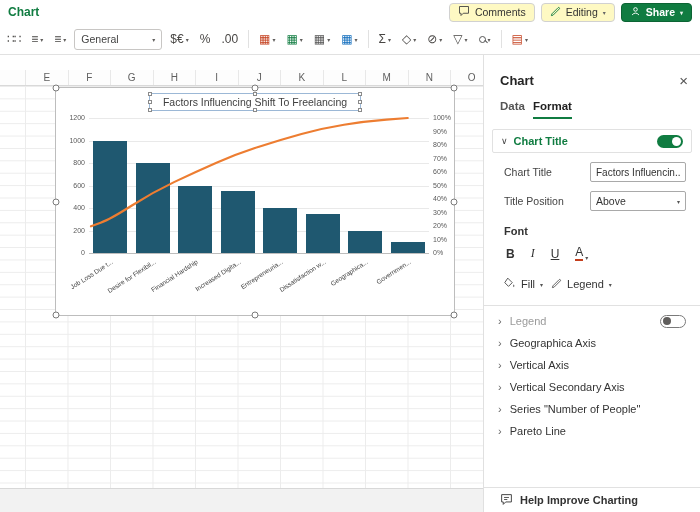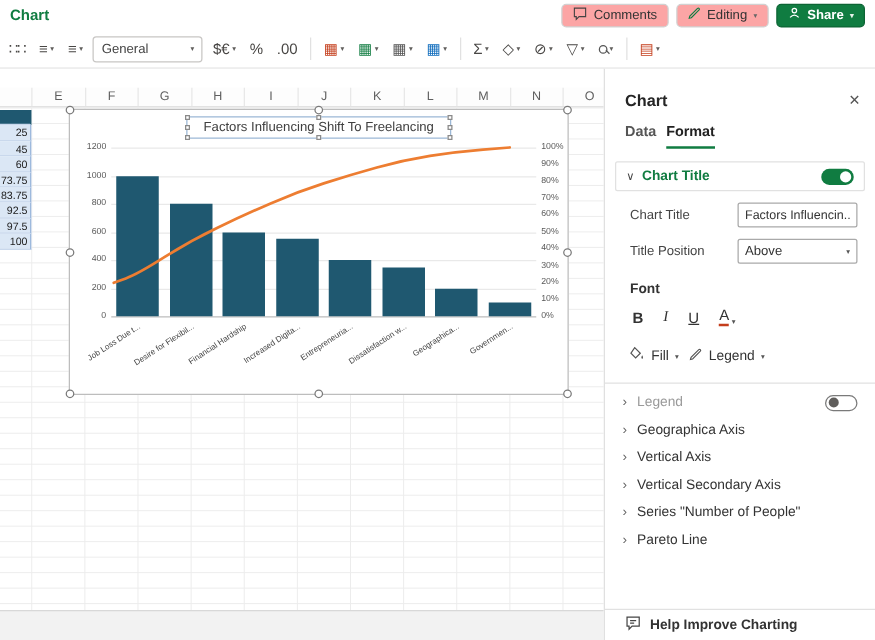--- a/index.html
+++ b/index.html
@@ -6,21 +6,21 @@
   html,body { width:700px; height:512px; overflow:hidden; background:#fff;
     font-family:"Liberation Sans", sans-serif; color:#333; }
   .app { position:relative; width:700px; height:512px; background:#fff; }
 
   
   .topbar { position:absolute; left:0; top:0; right:0; height:24px;
     display:flex; align-items:center; padding:0 8px; background:#fff; }
   .doc-title { color:#107C41; font-size:12px; font-weight:700; }
   .topbar-right { margin-left:auto; display:flex; gap:6px; align-items:center; }
   .tb-btn { display:flex; align-items:center; gap:5px; height:19px; padding:0 8px;
-    border:1px solid #d1d1d1; border-radius:4px; background:#fca5a5; font-size:10.5px;
+    border:1px solid #d1d1d1; border-radius:4px; background:#fef9c3; font-size:10.5px;
     color:#333; font-family:inherit; cursor:pointer; }
   .tb-btn.share { background:#107C41; border-color:#0c6434; color:#fff; font-weight:600; }
   .chev { font-size:6px; color:#666; }
   .tb-btn.share .chev { color:#e8f3ec; }
 
   
   .toolbar { position:absolute; left:0; top:24px; right:0; height:31px;
     display:flex; align-items:center; gap:5px; padding:0 4px; background:#fff;
     border-bottom:1px solid #e1e1e1; }
   .tb-icon { display:flex; align-items:center; gap:2px; height:22px; padding:0 3px;
@@ -249,31 +249,20 @@
         <div class="col-h">H</div>
         <div class="col-h">I</div>
         <div class="col-h">J</div>
         <div class="col-h">K</div>
         <div class="col-h">L</div>
         <div class="col-h">M</div>
         <div class="col-h">N</div>
         <div class="col-h">O</div>
       </div>
     <div class="grid-body">
-      <div class="num-col" id="numCol">
-          <div class="num-cell dark"></div>
-          <div class="num-cell">25</div>
-          <div class="num-cell">45</div>
-          <div class="num-cell">60</div>
-          <div class="num-cell">73.75</div>
-          <div class="num-cell">83.75</div>
-          <div class="num-cell">92.5</div>
-          <div class="num-cell">97.5</div>
-          <div class="num-cell">100</div>
-        </div>
 
       <div class="chart-card">
         <div id="cardHandles">
             <span class="chandle" style="left: 0%; top: 0%;"></span>
             <span class="chandle" style="left: 50%; top: 0%;"></span>
             <span class="chandle" style="left: 100%; top: 0%;"></span>
             <span class="chandle" style="left: 0%; top: 50%;"></span>
             <span class="chandle" style="left: 100%; top: 50%;"></span>
             <span class="chandle" style="left: 0%; top: 100%;"></span>
             <span class="chandle" style="left: 50%; top: 100%;"></span>

